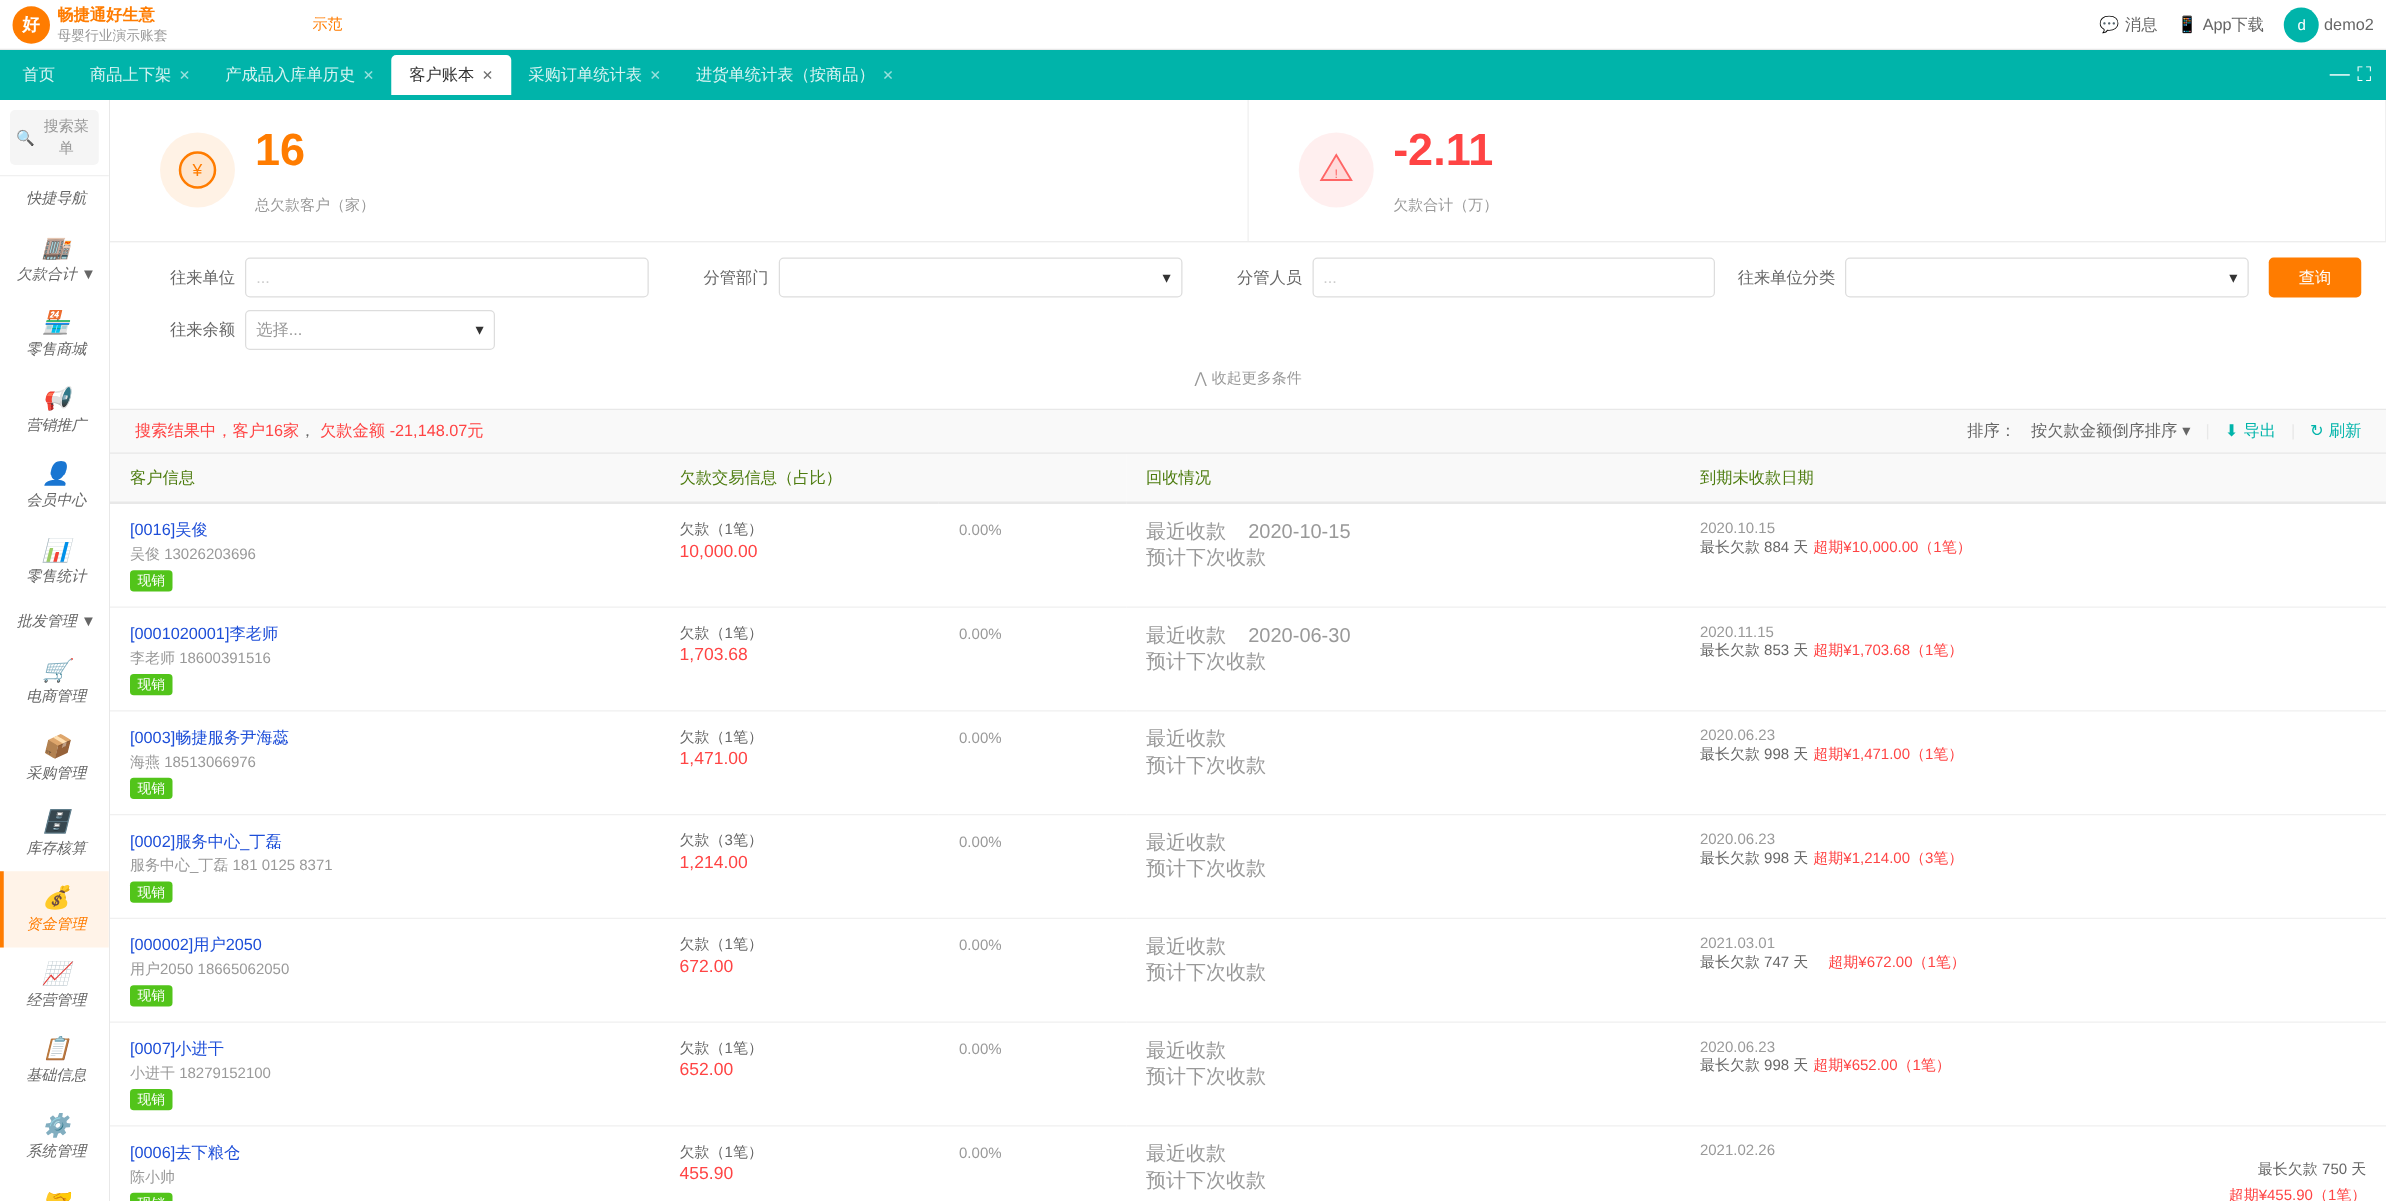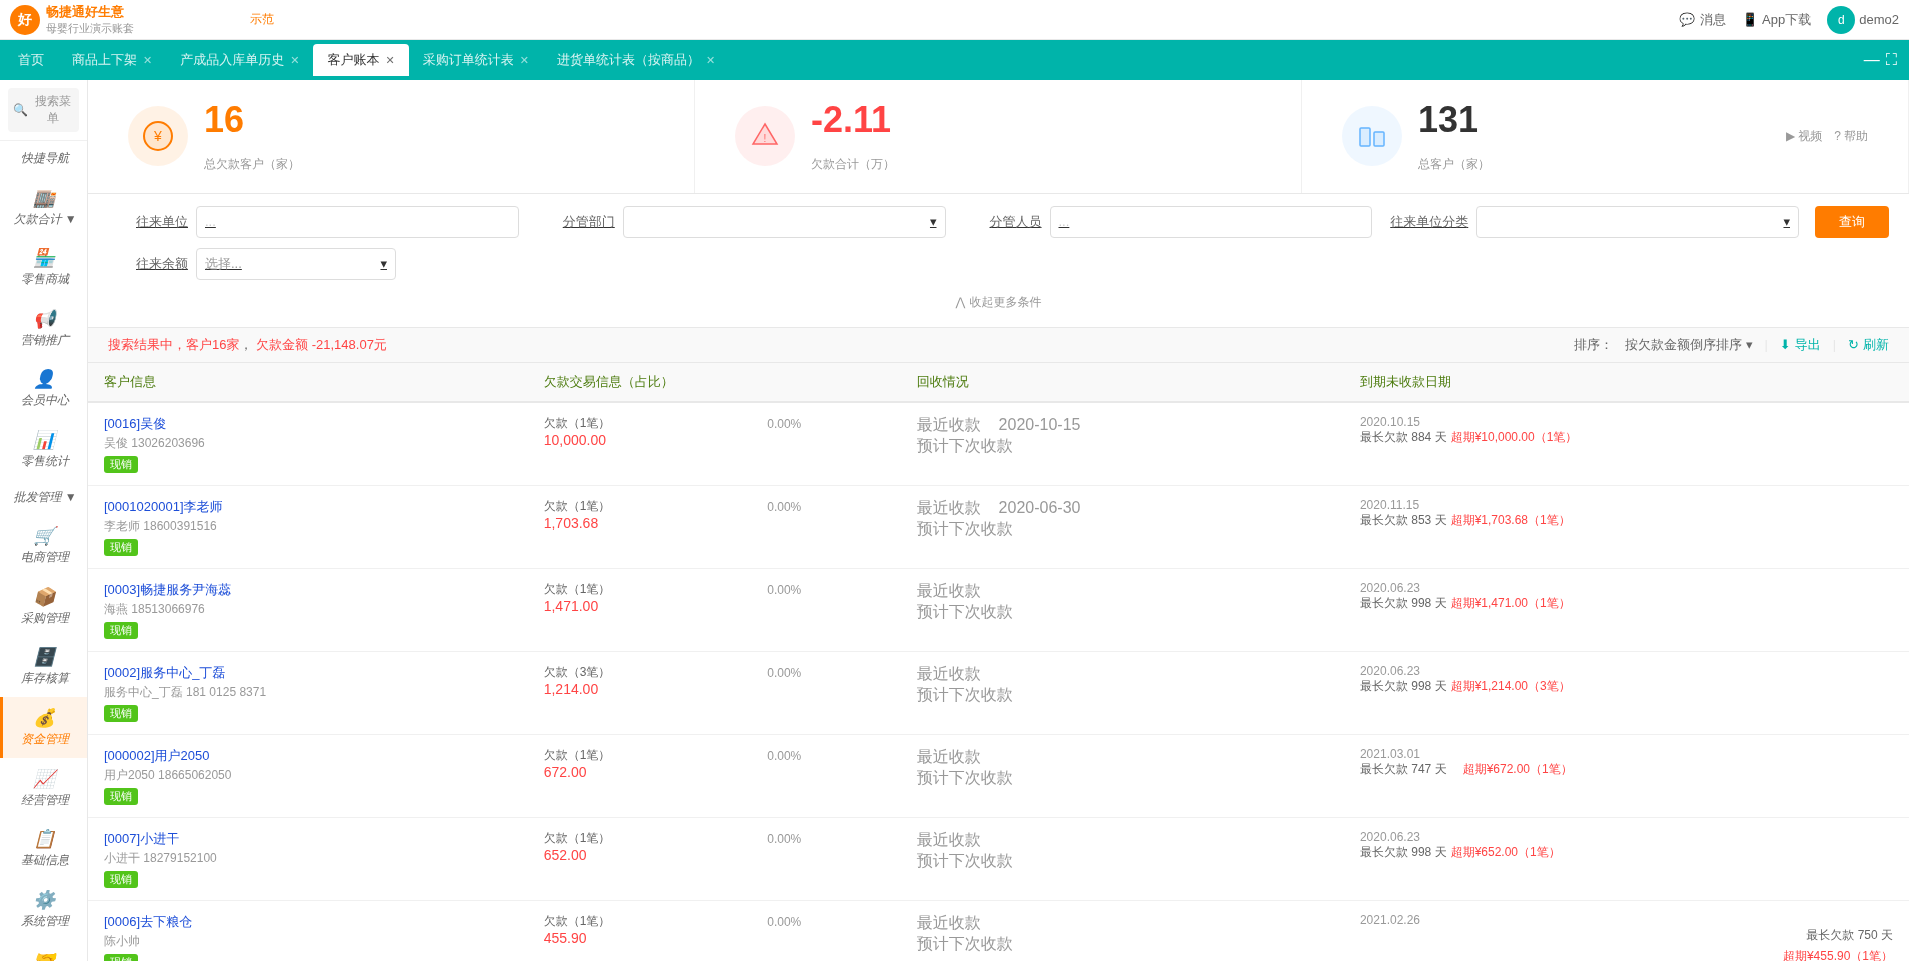--- a/index.html
+++ b/index.html
@@ -47,21 +47,21 @@
     .summary-card-value { font-size: 36px; font-weight: bold; line-height: 1.1; }
     .summary-card-value.orange { color: #ff7c00; }
     .summary-card-value.red { color: #ff4444; }
     .summary-card-value.dark { color: #333; }
     .summary-card-label { font-size: 12px; color: #999; margin-top: 16px; }
     .summary-card-actions { margin-left: auto; display: flex; gap: 12px; font-size: 12px; color: #999; cursor: pointer; }
 
     
     .filter-area { background: #fff; padding: 12px 20px; border-bottom: 1px solid #e8e8e8; flex-shrink: 0; }
     .filter-row { display: flex; align-items: center; gap: 16px; margin-bottom: 10px; }
-    .filter-item { display: flex; align-items: center; gap: 8px; flex: 1; text-decoration: underline; }
+    .filter-item { display: flex; align-items: center; gap: 8px; flex: 1; }
     .filter-label { font-size: 13px; color: #666; white-space: nowrap; width: 80px; text-align: right; }
     .filter-input { flex: 1; height: 32px; border: 1px solid #ddd; border-radius: 4px; padding: 0 8px; font-size: 13px; display: flex; align-items: center; justify-content: space-between; cursor: pointer; background: #fff; }
     .filter-input.select { }
     .filter-btn { padding: 0 24px; height: 32px; background: #ff7c00; color: white; border: none; border-radius: 4px; cursor: pointer; font-size: 13px; }
     .filter-collapse { text-align: center; font-size: 12px; color: #999; cursor: pointer; padding: 4px; }
     .filter-collapse-btn { display: inline-flex; align-items: center; gap: 4px; }
 
     
     .results-bar { display: flex; align-items: center; justify-content: space-between; padding: 8px 20px; background: #f9f9f9; border-bottom: 1px solid #e8e8e8; font-size: 13px; flex-shrink: 0; }
     .results-info { color: #666; }
@@ -240,42 +240,20 @@
         <div class="summary-card">
           <div class="summary-card-icon red">
             <svg viewBox="0 0 32 32" fill="none" xmlns="http://www.w3.org/2000/svg">
               <path d="M16 4 L28 24 L4 24 Z" stroke="#ff6666" stroke-width="1.5" fill="rgba(255,100,100,0.15)"></path>
               <text x="16" y="22" text-anchor="middle" font-size="10" fill="#ff6666">!</text>
             </svg>
           </div>
           <div class="summary-card-info">
             <div class="summary-card-value red">-2.11</div>
             <div class="summary-card-label">欠款合计（万）</div>
-          </div>
-        </div>
-        <div class="summary-card">
-          <div class="summary-card-icon blue">
-            <svg viewBox="0 0 32 32" fill="none" xmlns="http://www.w3.org/2000/svg">
-              <rect x="4" y="8" width="10" height="18" rx="1" stroke="#64b4ff" stroke-width="1.5" fill="rgba(100,180,255,0.15)"></rect>
-              <rect x="18" y="12" width="10" height="14" rx="1" stroke="#64b4ff" stroke-width="1.5" fill="rgba(100,180,255,0.15)"></rect>
-            </svg>
-          </div>
-          <div class="summary-card-info">
-            <div class="summary-card-value dark">131</div>
-            <div class="summary-card-label">总客户（家）</div>
-          </div>
-          <div class="summary-card-actions">
-            <span style="cursor:pointer;display:flex;align-items:center;gap:3px;">
-                <span>▶</span>
-                <span>视频</span>
-              </span>
-            <span style="cursor:pointer;display:flex;align-items:center;gap:3px;">
-                <span>?</span>
-                <span>帮助</span>
-              </span>
           </div>
         </div>
       </div>
 
       <div class="filter-area">
         <div class="filter-row">
           <div class="filter-item">
             <span class="filter-label">往来单位</span>
             <div class="filter-input">
               <span style="color:#ccc;">...</span>

